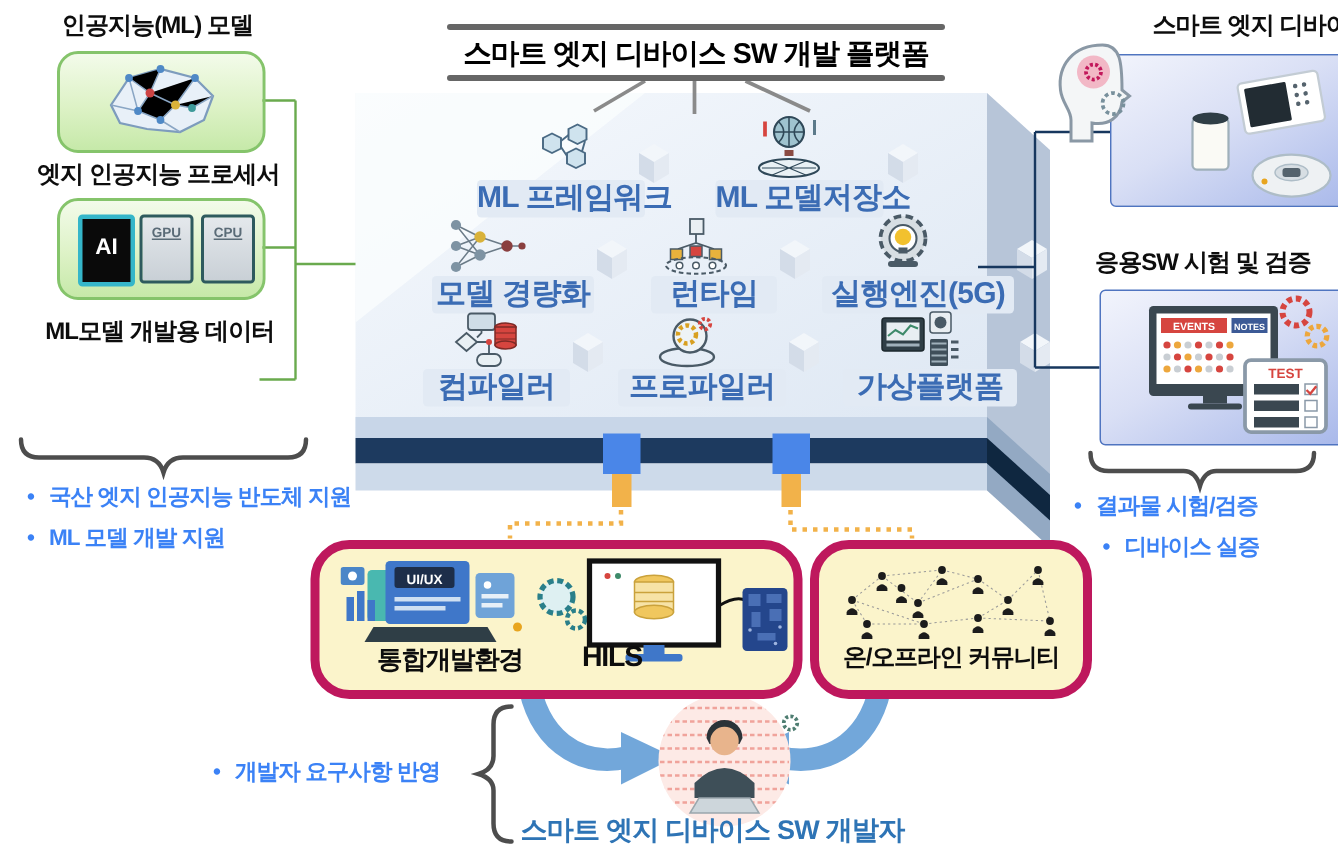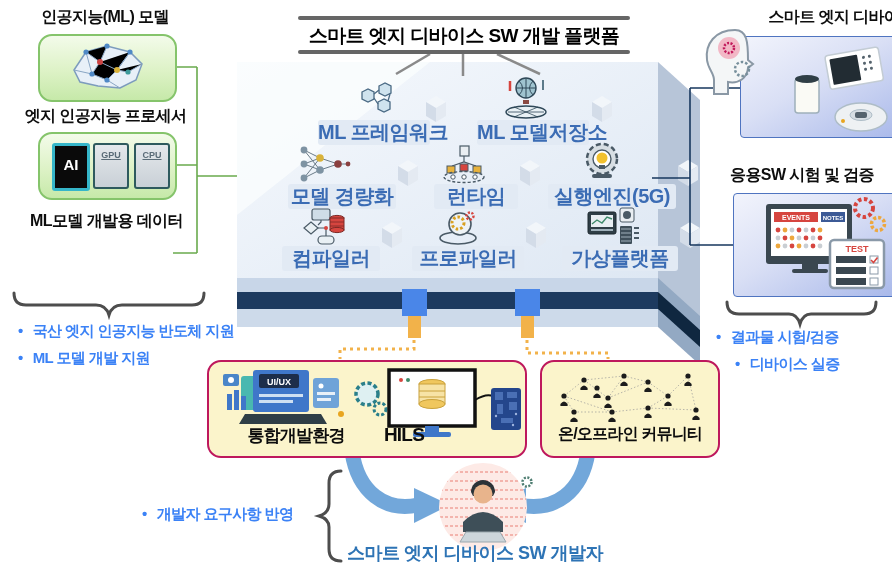--- a/index.html
+++ b/index.html
@@ -6,21 +6,21 @@
   #stage{position:relative;width:892px;height:576px;background:#fff;overflow:hidden;
          font-family:"Liberation Sans",sans-serif;}
   .abs{position:absolute;}
   svg{display:block;}
   .sec-title{position:absolute;font-weight:bold;color:#0d0d0d;text-align:center;
              letter-spacing:-0.6px;font-size:16px;white-space:nowrap;}
   .gbox{position:absolute;border:2px solid #85c46b;border-radius:14px;
         background:linear-gradient(180deg,#f3fbea 0%,#ddf2c6 55%,#c6e9a9 100%);}
   .bbox{position:absolute;border:1.5px solid #4f74c0;border-radius:4px;
         background:linear-gradient(150deg,#f2f4fc 0%,#d9dff5 45%,#a8b8ea 100%);padding-left:26px;}
-  .ybox{position:absolute;border:2px solid #be185d;border-radius:14px;background:#fbf4cb;}
+  .ybox{position:absolute;border:6px solid #be185d;border-radius:26px;background:#fbf4cb;}
   .bullet{position:absolute;font-size:15px;font-weight:600;color:#3b82f6;
           letter-spacing:-0.6px;white-space:nowrap;}
   .bullet .dot{margin-right:10px;}
   .chip{position:absolute;height:25px;line-height:25px;background:#e2eaf4;border-radius:3px;
         color:#3b6cb4;font-weight:bold;font-size:20px;text-align:center;
         letter-spacing:-0.5px;white-space:nowrap;z-index:3;}
   .hwchip{position:absolute;width:32px;height:42px;border:2px solid #2e5a5e;border-radius:3px;
           background:linear-gradient(180deg,#e4e8ec,#c9d0d6);color:#5a6b77;font-weight:bold;
           font-size:9px;text-align:center;line-height:20px;text-decoration:underline;}
   .aichip{position:absolute;width:32px;height:42px;background:#0a0a0a;border:3px solid #35b6c9;

